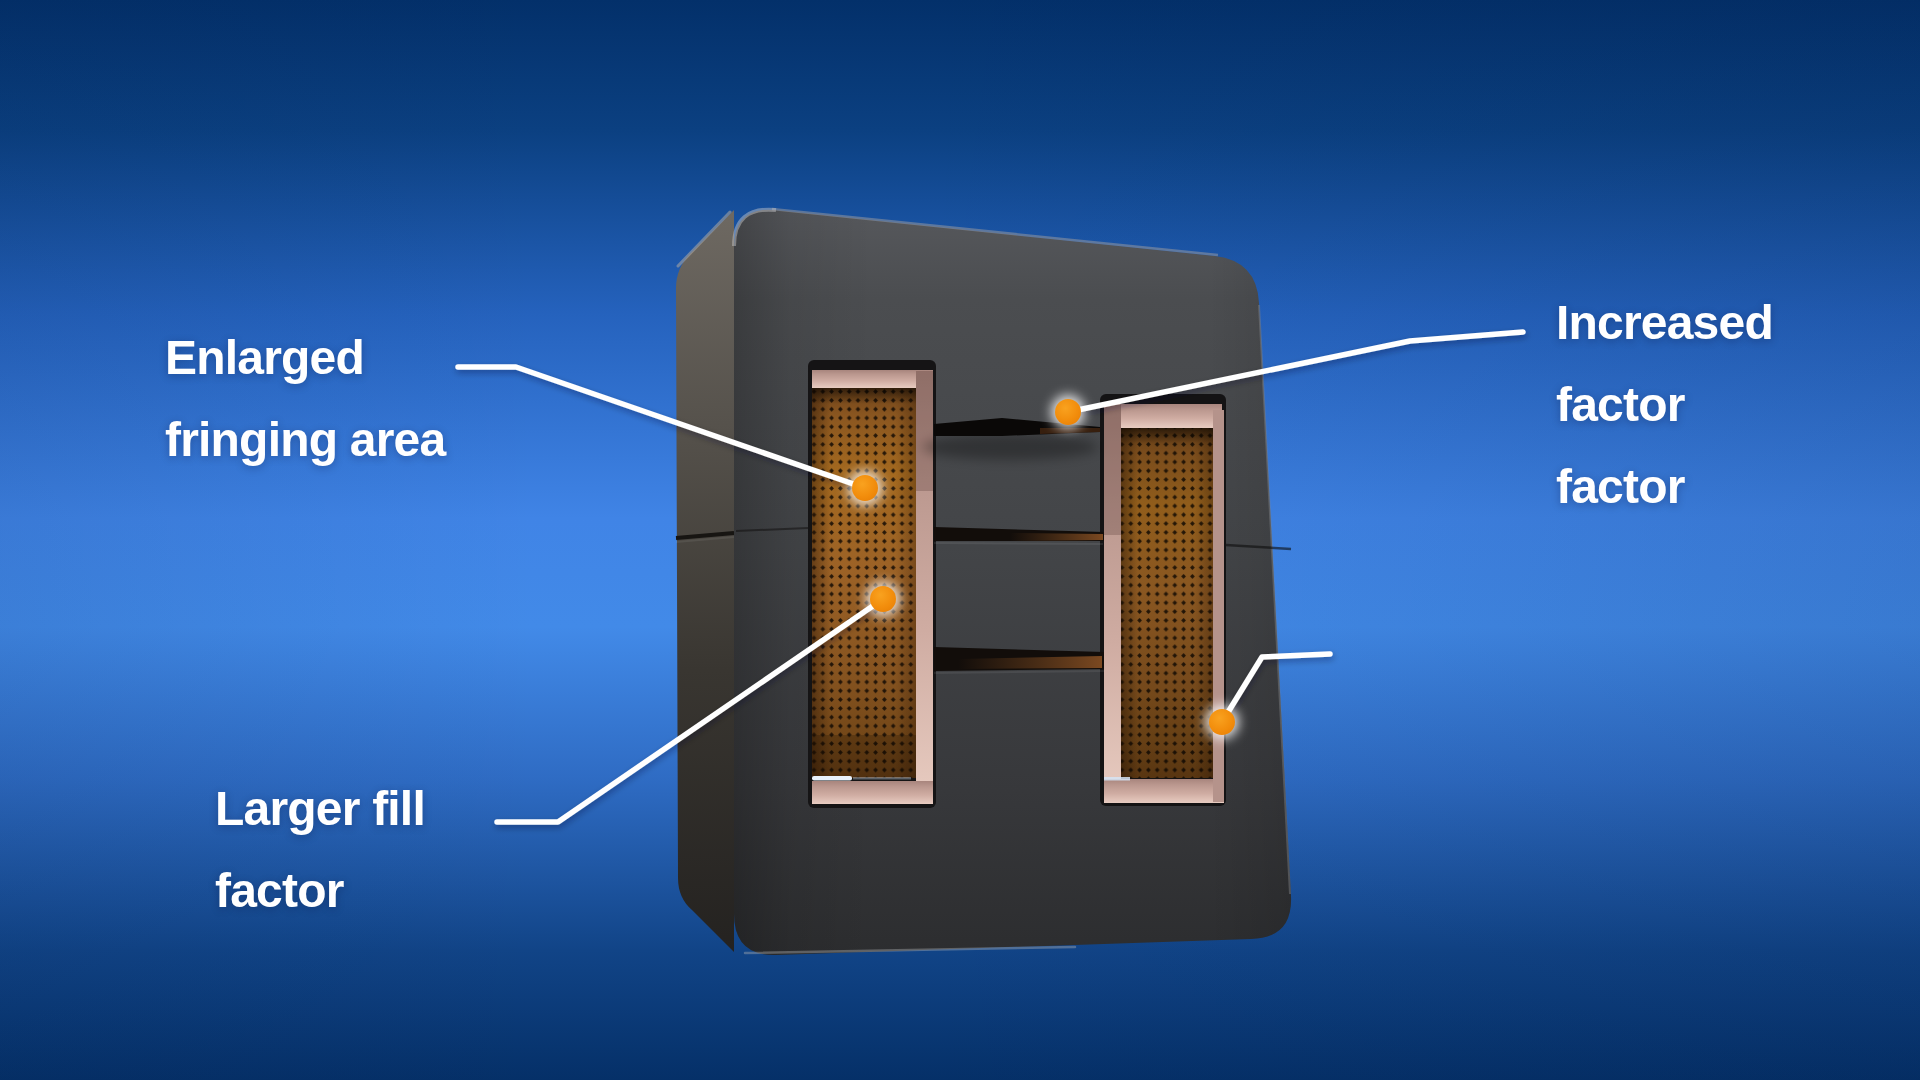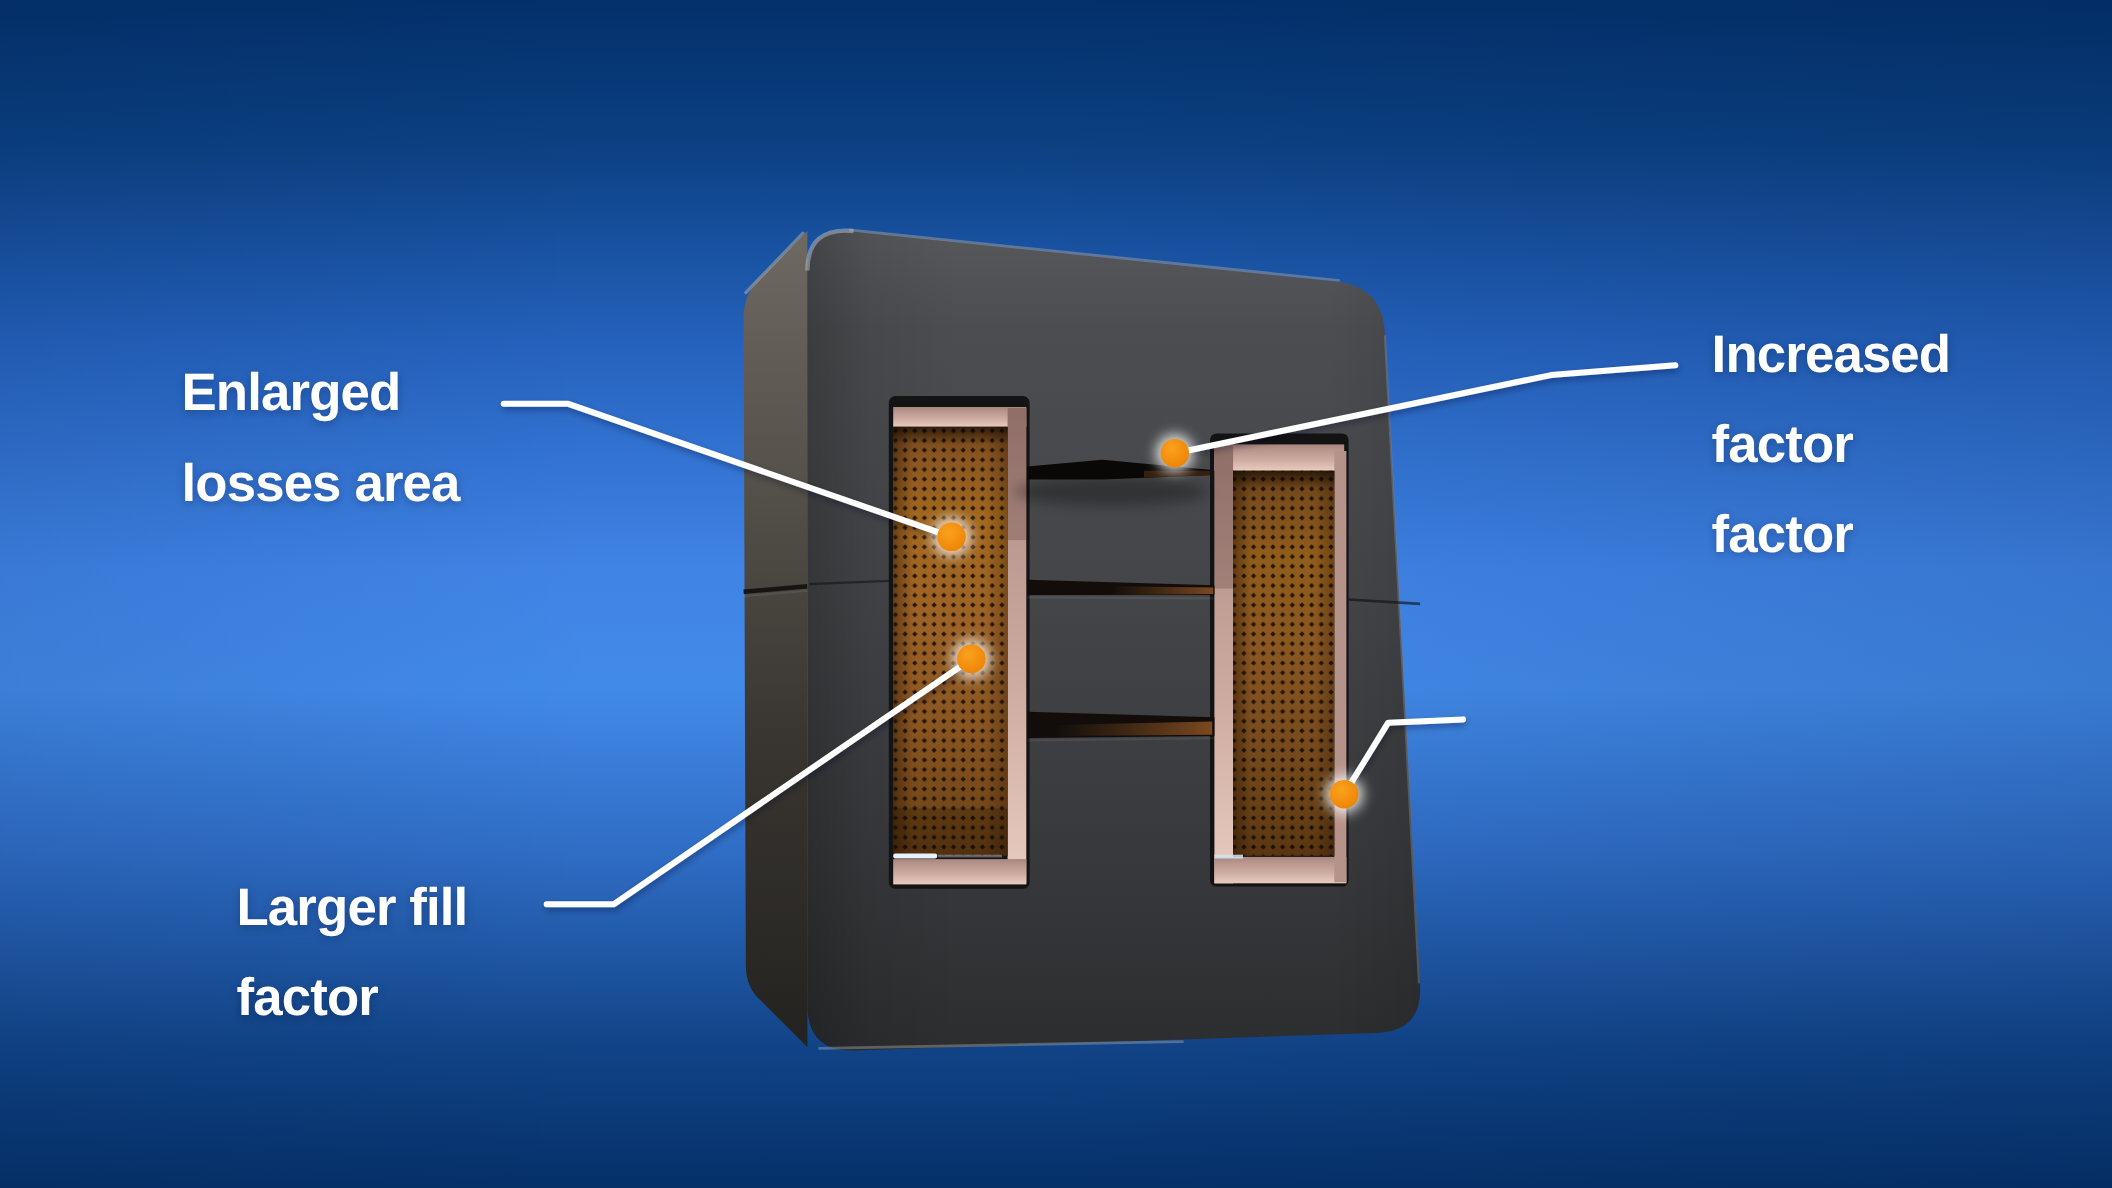--- a/index.html
+++ b/index.html
@@ -12,21 +12,21 @@
   }
   .stage svg{position:absolute;left:0;top:0;}
   .label{
     position:absolute;color:#ffffff;
     font-size:48px;line-height:82px;font-weight:700;letter-spacing:-0.8px;
     text-shadow:0 2px 8px rgba(0,12,48,0.28);
     white-space:nowrap;
   }
   .label span{display:block;}
   #lbl-enlarged{left:165px;top:317px;}
-  #lbl-fill{left:215px;top:768px;margin-top:17px;}
+  #lbl-fill{left:215px;top:768px;}
   #lbl-power{left:1532px;top:282px;margin-left:24px;}
   #lbl-fringing{left:1344px;top:606px;}
 </style>
 </head>
 <body>
 
 <div class="stage">
 
   <svg width="1920" height="1080" viewBox="0 0 1920 1080">
     <defs>
@@ -191,21 +191,21 @@
       </g>
       <g>
         <circle cx="1222" cy="722" r="17" fill="#ffffff" opacity="0.85" filter="url(#blur6)"></circle>
         <circle cx="1222" cy="722" r="13" fill="url(#dotGrad)"></circle>
       </g>
     </g>
   </svg>
 
   <div class="label" id="lbl-enlarged">
     <span>Enlarged</span>
-    <span>losses area</span>
+    <span>fringing area</span>
   </div>
 
   <div class="label" id="lbl-fill">
     <span>Larger fill</span>
     <span>factor</span>
   </div>
 
   <div class="label" id="lbl-power">
     <span>Increased</span>
     <span>factor</span>

